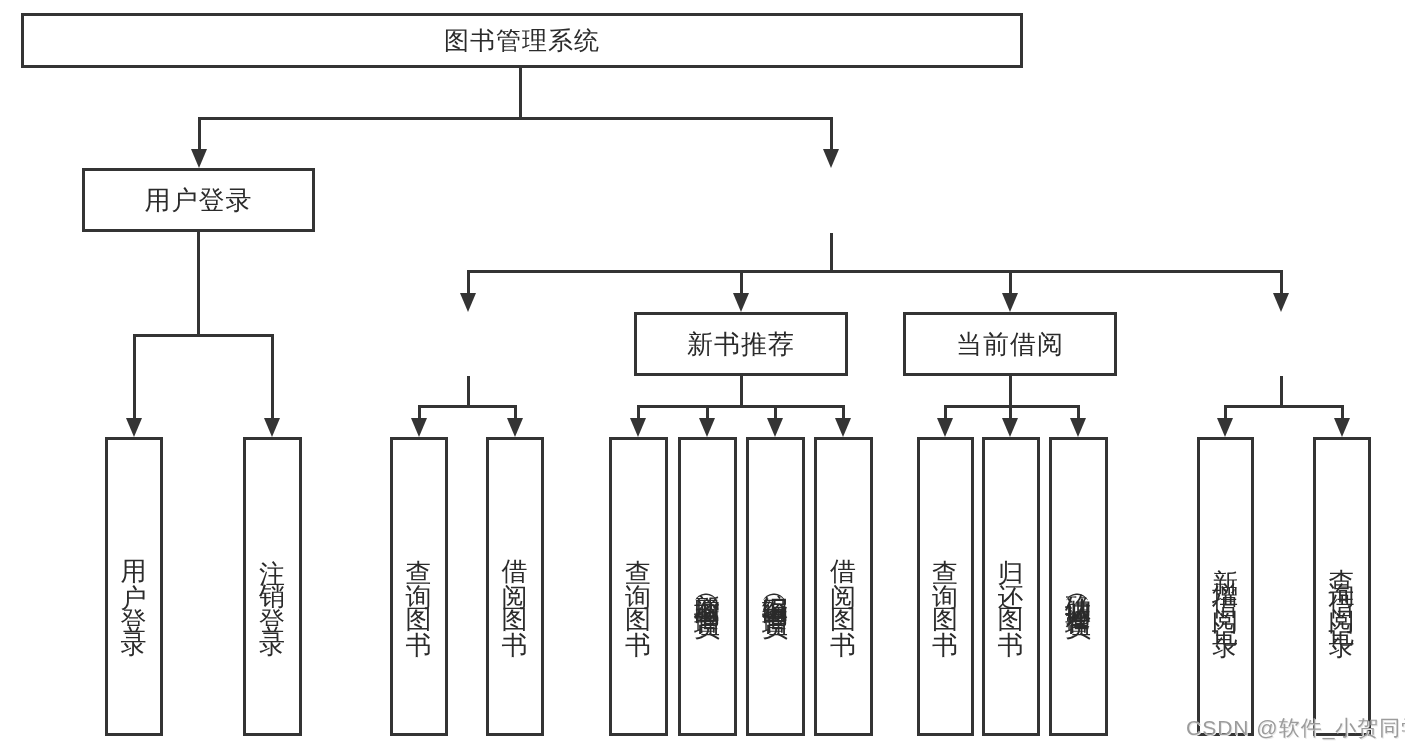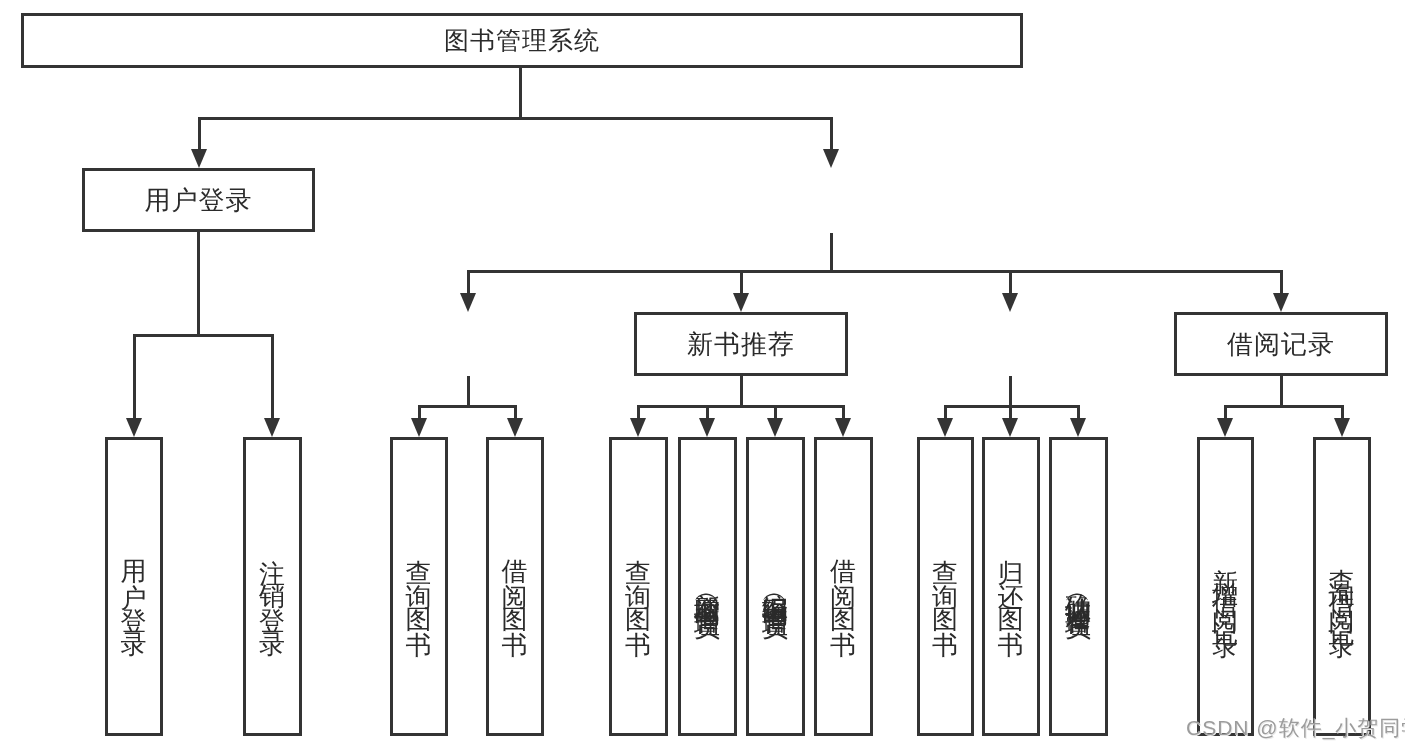--- a/index.html
+++ b/index.html
@@ -43,22 +43,22 @@
     <span class="hlabel">图书管理系统</span>
   </div>
 
   <div class="box" style="left:82px;top:168px;width:233px;height:64px;">
     <span class="hlabel">用户登录</span>
   </div>
 
   <div class="box" style="left:634px;top:312px;width:214px;height:64px;">
     <span class="hlabel">新书推荐</span>
   </div>
-  <div class="box" style="left:1174px;top:312px;width:214px;height:64px;">
-    <span class="hlabel">借阅记录</span>
+  <div class="box" style="left:903px;top:312px;width:214px;height:64px;">
+    <span class="hlabel">当前借阅</span>
   </div>
 
   <div class="box" style="left:105px;top:437px;width:58px;height:299px;">
     <span class="vlabel v4">用户登录</span>
   </div>
   <div class="box" style="left:243px;top:437px;width:59px;height:299px;">
     <span class="vlabel v4">注销登录</span>
   </div>
 
   <div class="box" style="left:390px;top:437px;width:58px;height:299px;">

